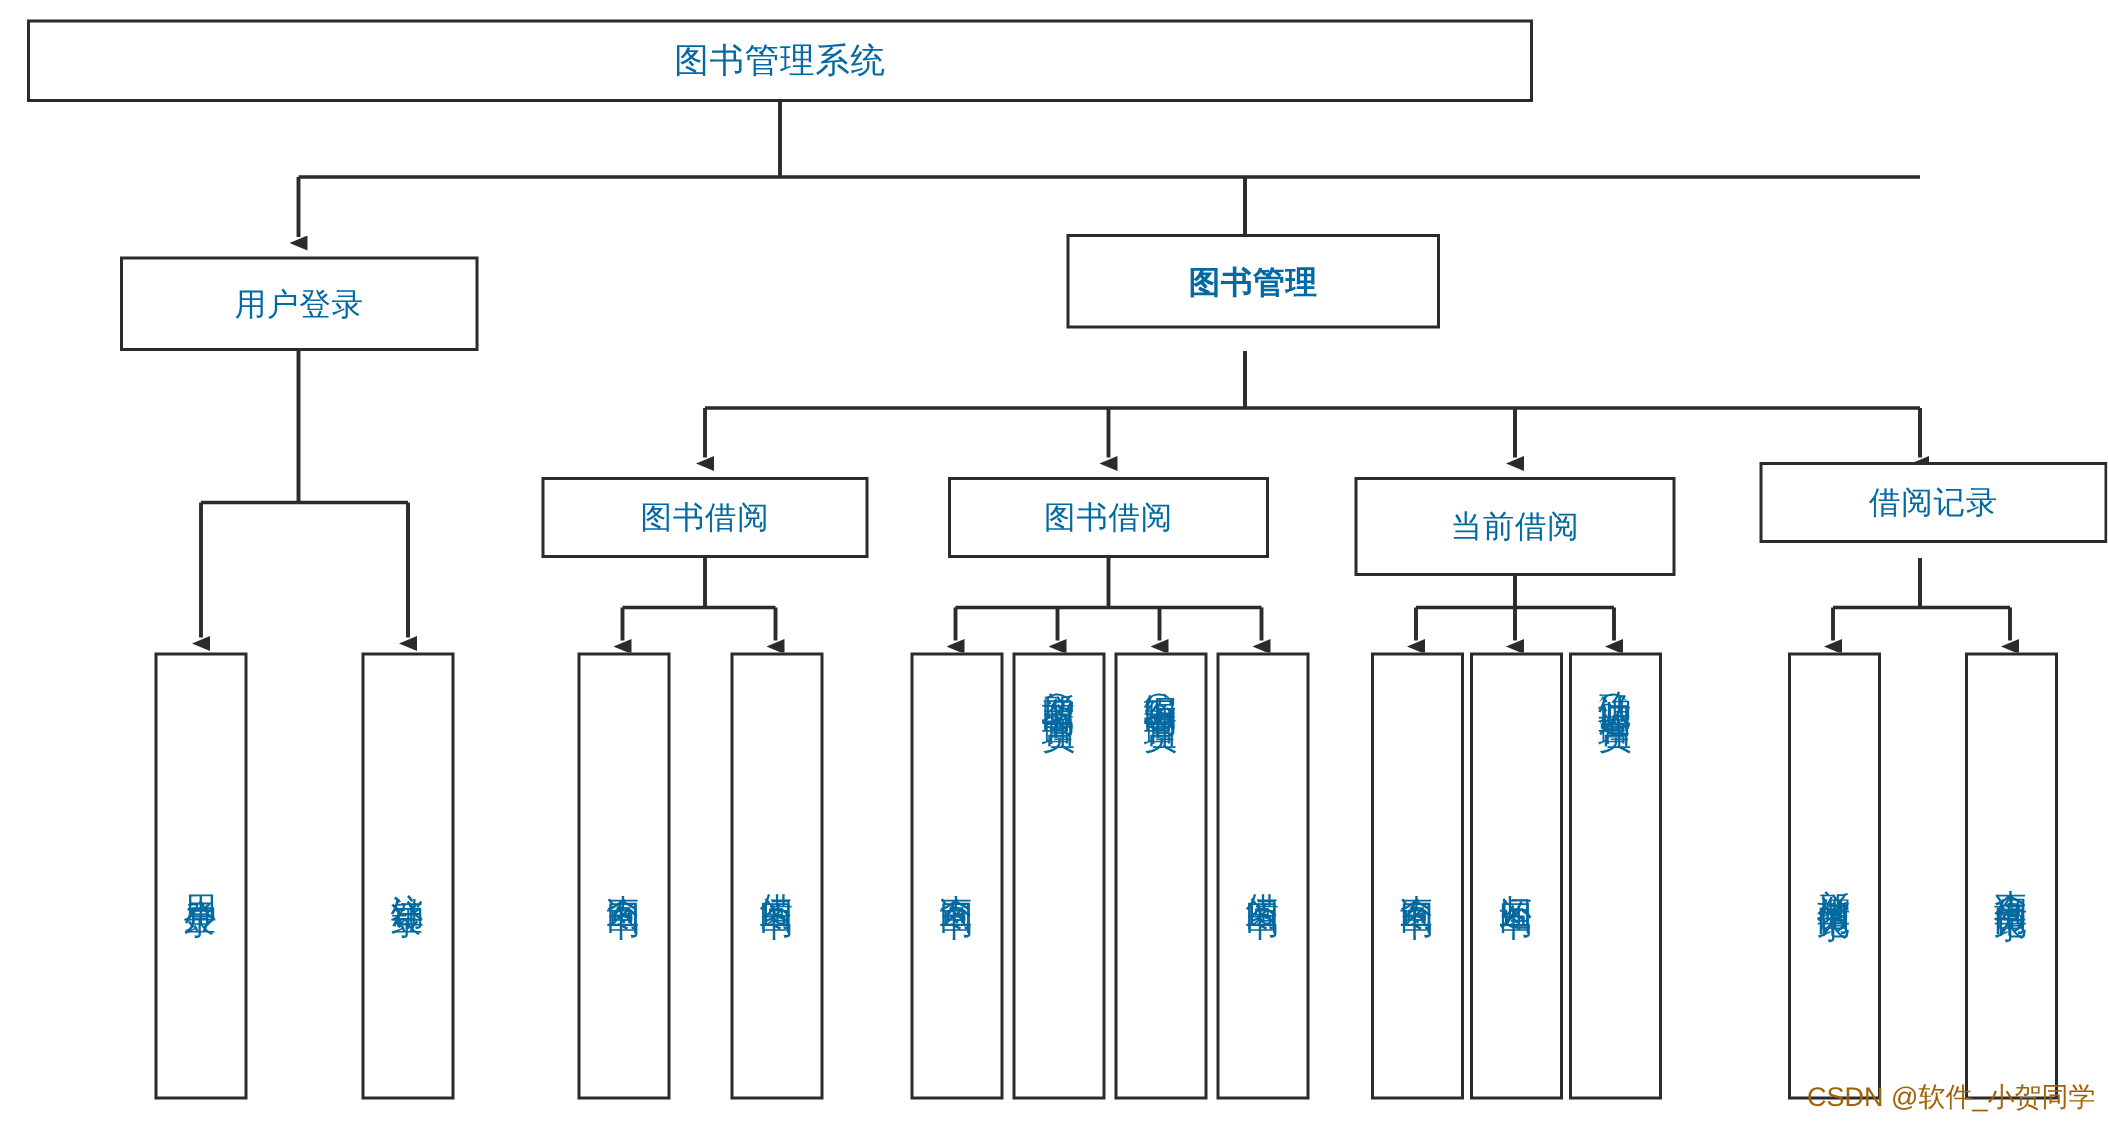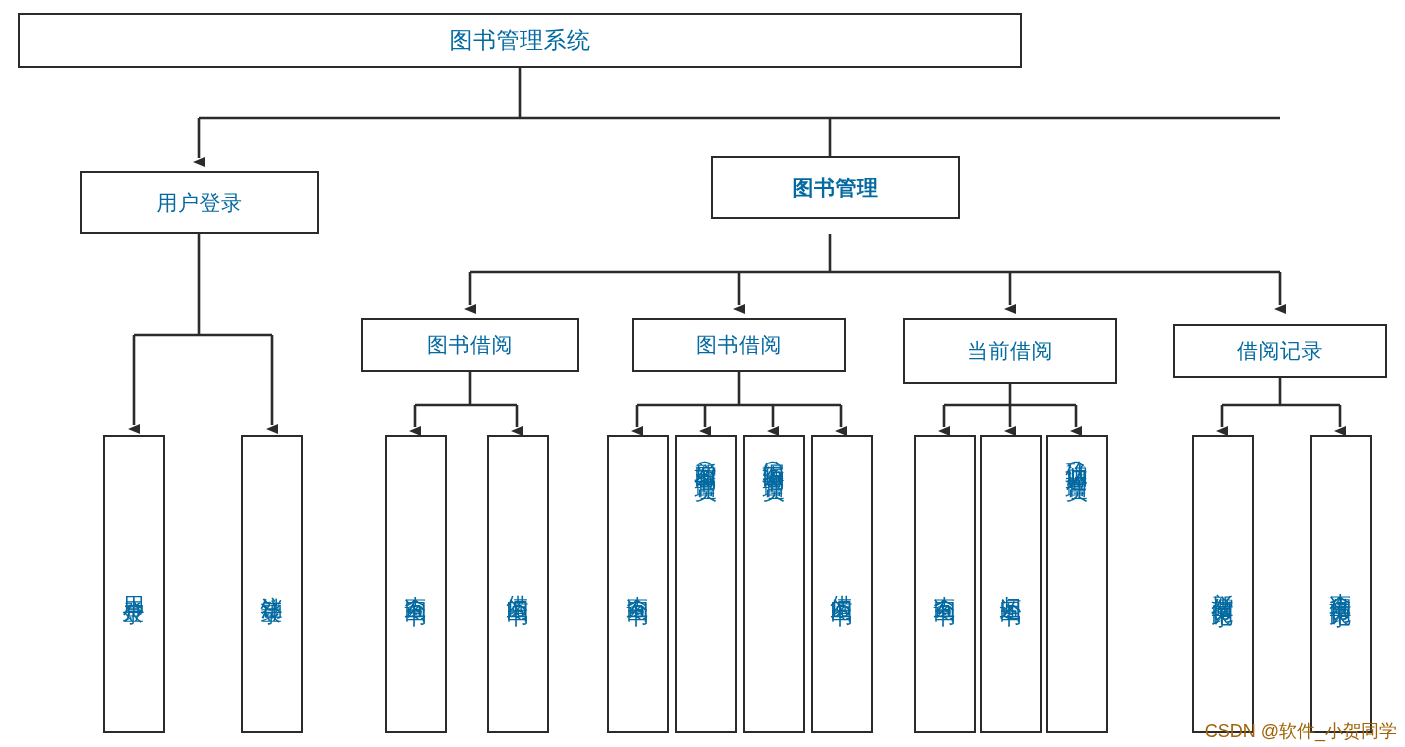--- a/index.html
+++ b/index.html
@@ -150,21 +150,21 @@
   </div>
 
   <div class="node tier2" style="left:632px; top:318px; width:214px; height:54px;">
     <span class="node-label">图书借阅</span>
   </div>
 
   <div class="node tier2" style="left:903px; top:318px; width:214px; height:66px;justify-content:center;">
     <span class="node-label">当前借阅</span>
   </div>
 
-  <div class="node tier2" style="left:1173px; top:324px; width:214px; height:54px;">
+  <div class="node tier2" style="left:1173px; top:308px; width:232px; height:54px;">
     <span class="node-label">借阅记录</span>
   </div>
 
   <div class="node leaf centered" style="left:103px; top:435px; width:62px; height:298px;">
     <span class="node-label">用户登录</span>
   </div>
 
   <div class="node leaf centered" style="left:241px; top:435px; width:62px; height:298px;">
     <span class="node-label">注销登录</span>
   </div>

